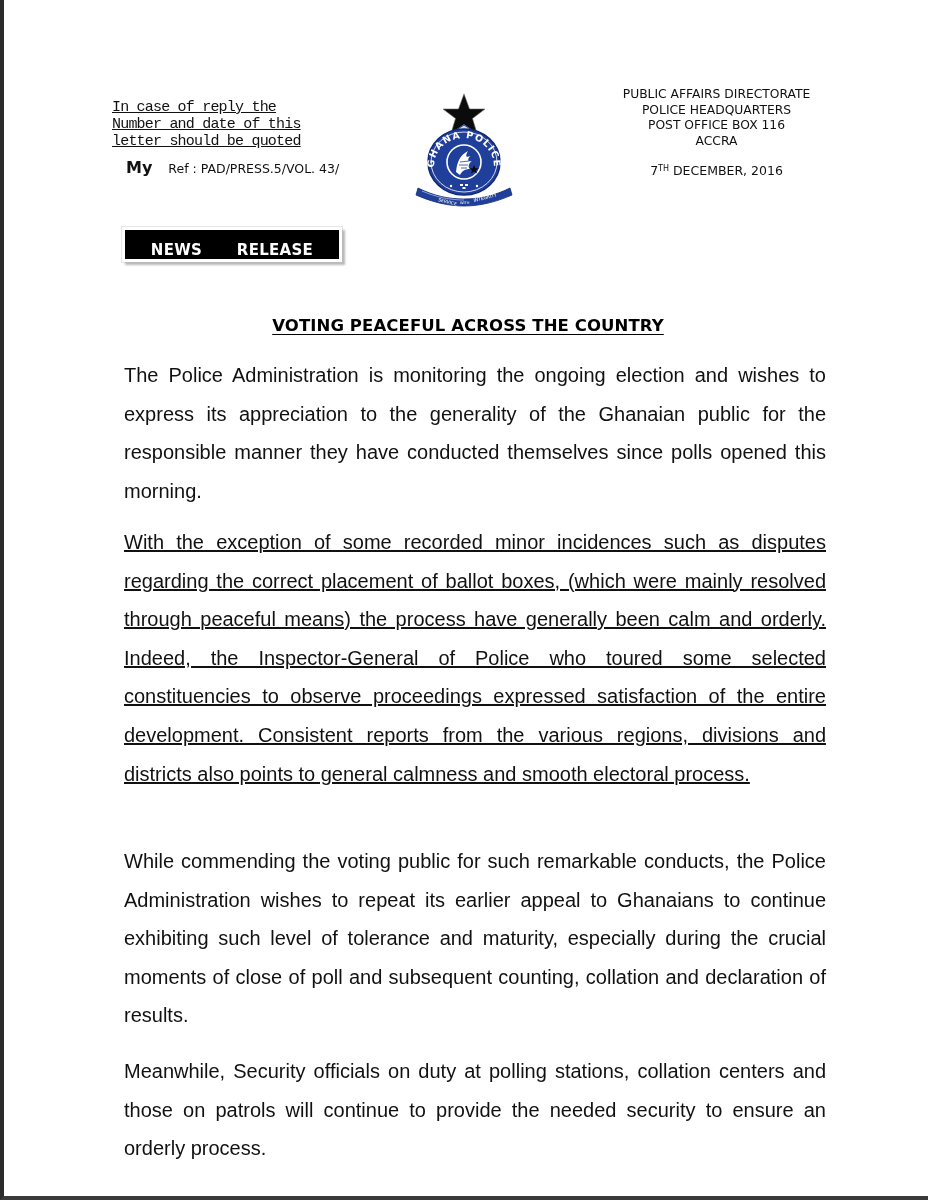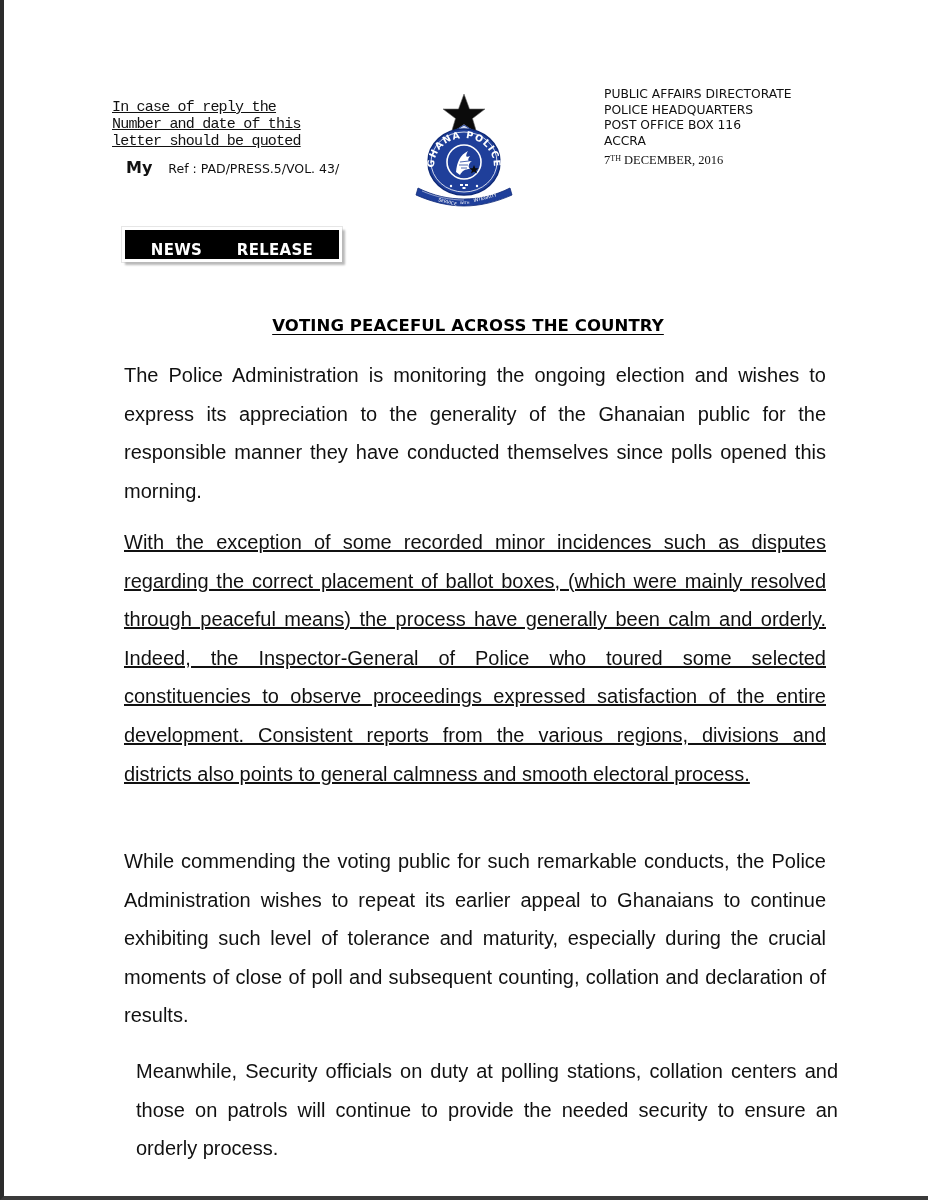--- a/index.html
+++ b/index.html
@@ -45,28 +45,28 @@
     .my-ref .my { font-size: 16px; margin-right: 12px; font-weight: bold; }
     .emblem {
       position: absolute;
       left: 400px; top: 92px;
       width: 120px; height: 115px;
     }
     .address {
       position: absolute;
       left: 600px; top: 87px;
       width: 225px;
+      text-align: center;
       font-size: 12.3px;
       line-height: 15.5px;
       color: #111;
     }
     .address .date {
-      margin-top: 4px;
+      margin-top: 14px;
       font-size: 12.5px;
-      font-family: Liberation Serif, serif;
     }
     .address sup {
       font-size: 8px;
       vertical-align: top;
       position: relative;
       top: -2px;
     }
     .news-release {
       position: absolute;
       left: 118px; top: 227px;
@@ -103,21 +103,21 @@
       width: 702px;
       font-family: "Liberation Sans Narrow", "Liberation Sans", sans-serif;
       font-size: 20px;
       line-height: 38.6px;
       text-align: justify;
       color: #111;
     }
     .p1 { top: 356px; }
     .p2 { top: 523px; text-decoration: underline; }
     .p3 { top: 800px; margin-top: 42px; }
-    .p4 { top: 1052px; margin-left: 12px; }
+    .p4 { top: 1052px; }
   </style>
 </head>
 <body>
 
 <div class="page-frame">
 
   <div class="reply-note">
     <div>In case of reply the</div>
     <div>Number and date of this</div>
     <div>letter should be quoted</div>

